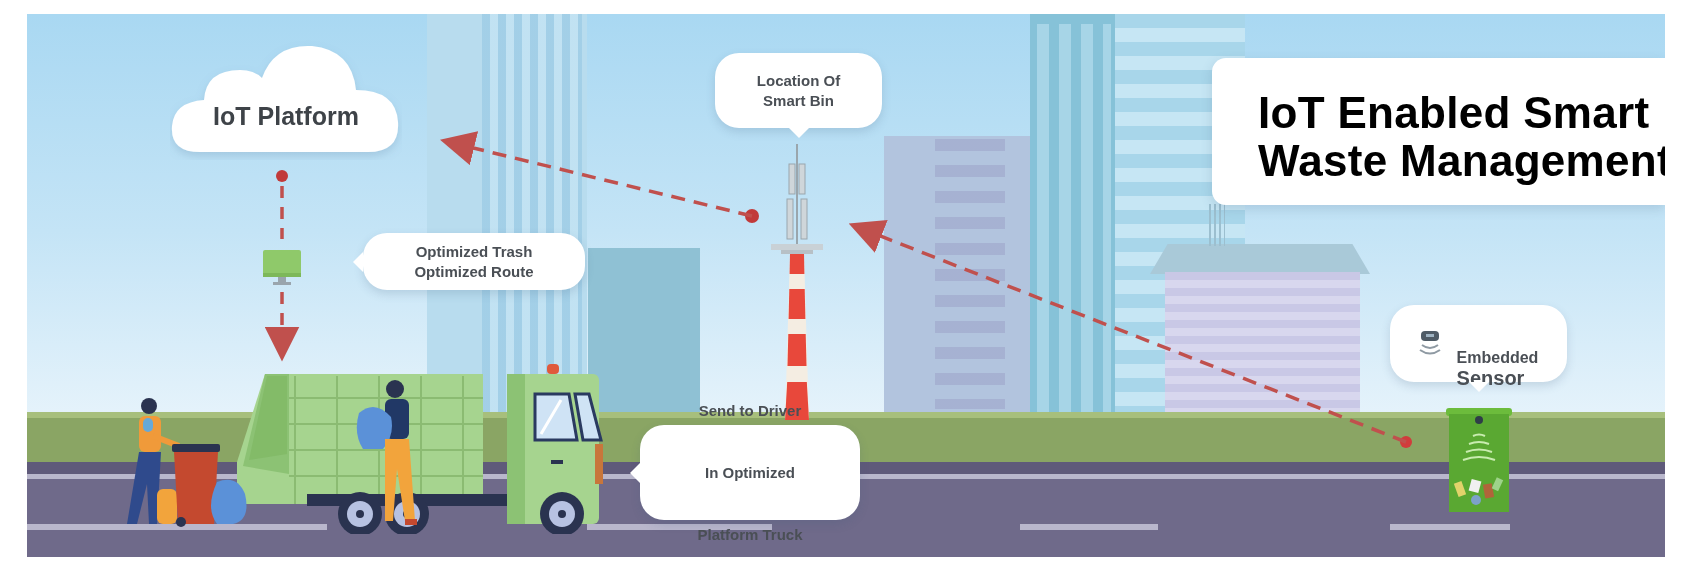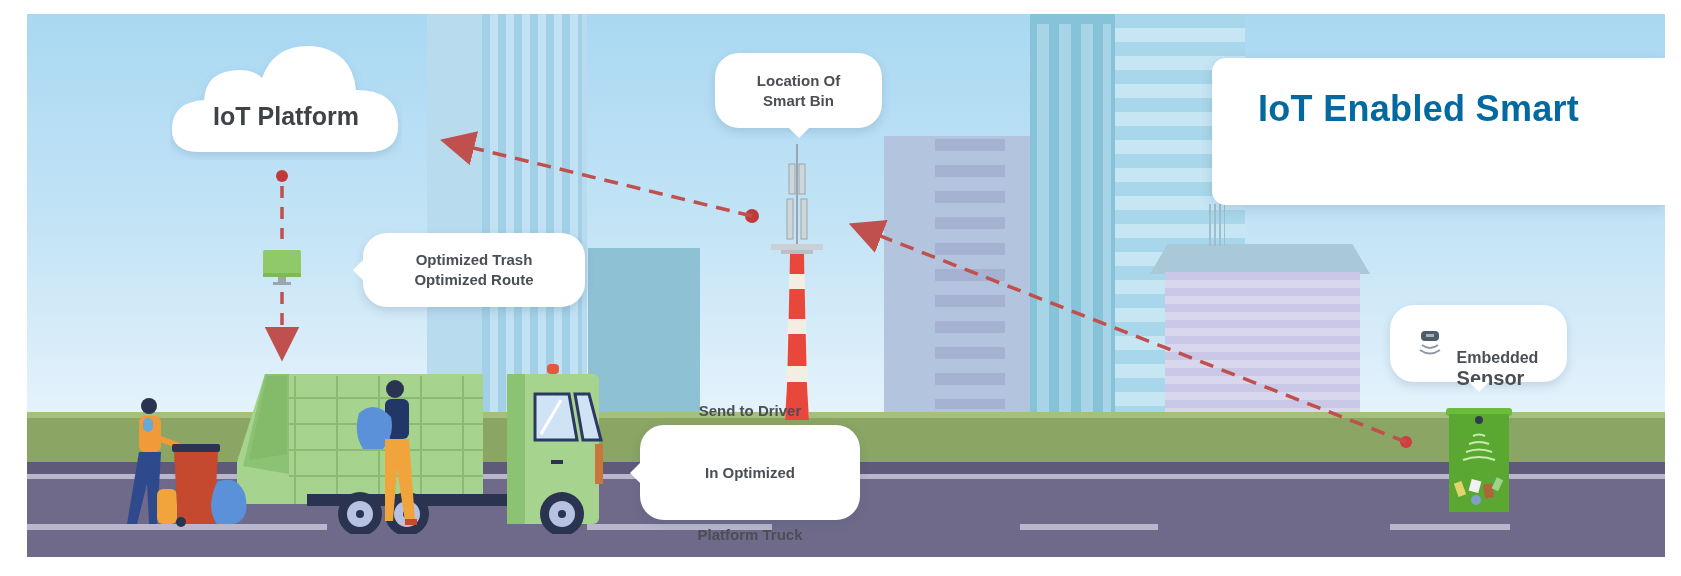--- a/index.html
+++ b/index.html
@@ -8,21 +8,21 @@
     background:linear-gradient(180deg,#a9d8f2 0%,#c4e4f6 40%,#e6f3fb 75%,#eef7fc 100%);}
   .abs{position:absolute;}
   .bldg{position:absolute;}
   .callout{position:absolute;background:#ffffff;border-radius:24px;box-shadow:0 4px 10px rgba(60,90,120,0.18);
     color:#4a4f55;font-weight:bold;text-align:center;display:flex;flex-direction:column;justify-content:center;align-items:center;}
   .callout .ln{display:block;font-size:15px;line-height:20px;}
   .ptr-down::after{content:"";position:absolute;left:50%;bottom:-10px;margin-left:-10px;border-left:10px solid transparent;border-right:10px solid transparent;border-top:10px solid #ffffff;}
   .ptr-left::before{content:"";position:absolute;top:50%;left:-10px;margin-top:-10px;border-top:10px solid transparent;border-bottom:10px solid transparent;border-right:10px solid #ffffff;}
   .title-box{position:absolute;left:1185px;top:44px;width:453px;height:147px;background:#ffffff;border-radius:14px 0 0 14px;
     box-shadow:0 4px 12px rgba(60,90,120,0.18);}
-  .title-box .t{position:absolute;left:46px;font-size:36px;font-weight:bold;color:#0369a1;letter-spacing:0.3px;white-space:nowrap;}
+  .title-box .t{position:absolute;left:46px;font-size:44px;font-weight:bold;color:#000000;letter-spacing:0.3px;white-space:nowrap;}
   .cloud{position:absolute;left:143px;top:26px;width:232px;height:120px;}
   .cloud-label{position:absolute;left:143px;top:88px;width:232px;text-align:center;font-size:25px;font-weight:bold;color:#3e4348;}
   .ground{position:absolute;left:0;top:404px;width:1638px;height:46px;background:#8aa564;}
   .grass-top{position:absolute;left:0;top:398px;width:1638px;height:10px;background:#a7bf7c;}
   .road{position:absolute;left:0;top:448px;width:1638px;height:95px;background:#6f6a8a;}
   .road-top{position:absolute;left:0;top:448px;width:1638px;height:12px;background:#5f5a7a;}
   .lane{position:absolute;height:6px;background:#b9b7cc;}
 </style>
 </head>
 <body>
@@ -103,32 +103,33 @@
   </svg>
   <div class="cloud-label">IoT Platform</div>
 
   <svg class="abs" style="left:236px;top:236px;" width="38" height="36" viewBox="0 0 38 36">
     <rect x="0" y="0" width="38" height="27" rx="2" fill="#8fc96a"></rect>
     <rect x="0" y="23" width="38" height="4" fill="#7db85a"></rect>
     <rect x="15" y="27" width="8" height="5" fill="#9aa5ad"></rect>
     <rect x="10" y="32" width="18" height="3" fill="#9aa5ad"></rect>
   </svg>
 
-  <div class="callout ptr-left" style="left:336px;top:219px;width:222px;height:74px;">
+  <div class="callout ptr-left" style="left:336px;top:219px;width:222px;height:57px;">
     <span class="ln">Optimized Trash</span>
     <span class="ln">Optimized Route</span>
   </div>
 
   <div class="callout ptr-down" style="left:688px;top:39px;width:167px;height:75px;">
     <span class="ln">Location Of</span>
     <span class="ln">Smart Bin</span>
   </div>
 
   <div class="title-box">
     <div class="t" style="top:30px;">IoT Enabled Smart</div>
+    <div class="t" style="top:78px;">Waste Management</div>
   </div>
 
   <div class="callout ptr-down" style="left:1363px;top:291px;width:177px;height:77px;flex-direction:row;gap:16px;">
     <svg width="22" height="26" viewBox="0 0 22 26">
       <rect x="2" y="0" width="18" height="10" rx="4" fill="#4f5b66"></rect>
       <rect x="7" y="3" width="8" height="3" fill="#9fb3c2"></rect>
       <path d="M3,14 Q11,20 19,14" stroke="#8f9aa3" stroke-width="2" fill="none"></path>
       <path d="M1,19 Q11,26 21,19" stroke="#8f9aa3" stroke-width="2" fill="none"></path>
     </svg>
     <div style="display:flex;flex-direction:column;align-items:flex-start;">

